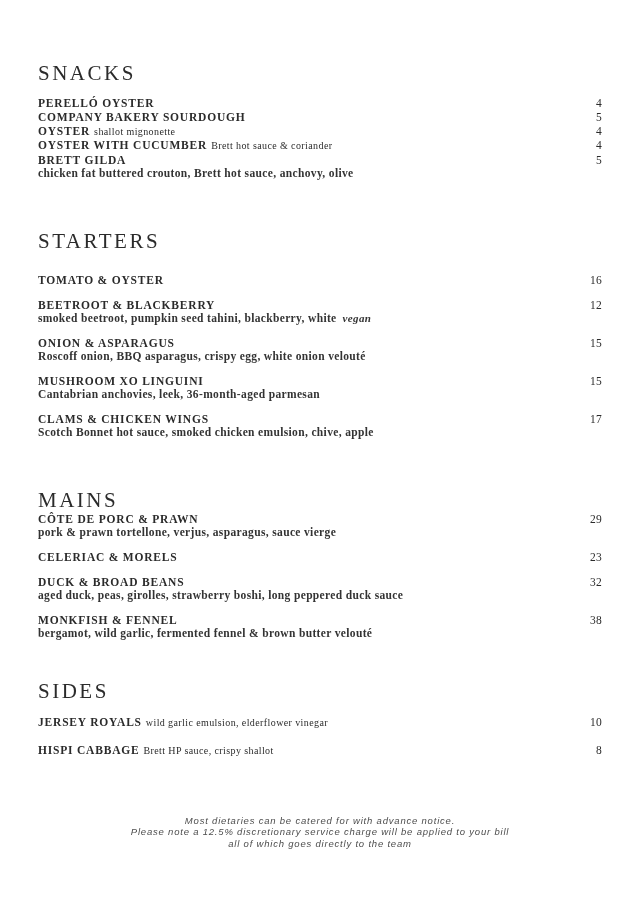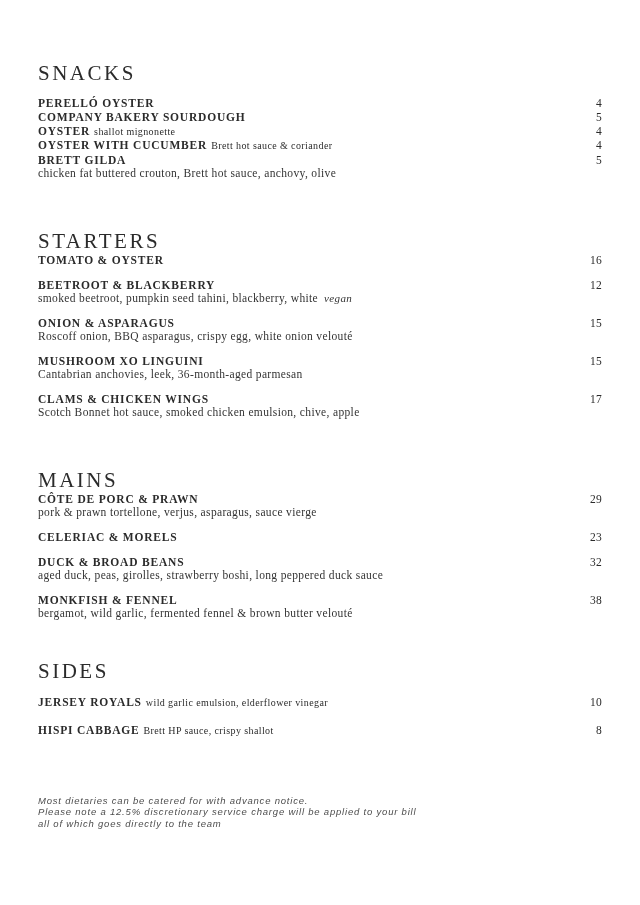--- a/index.html
+++ b/index.html
@@ -46,49 +46,49 @@
   }
   .item-price {
     font-weight: 400;
     font-size: 11.5px;
     letter-spacing: 0.3px;
     text-align: right;
     white-space: nowrap;
     padding-left: 12px;
   }
   .item-desc {
-    font-weight: 400;
+    font-weight: 700;
     font-size: 11.5px;
     letter-spacing: 0.35px;
     line-height: 13px;
     color: #333333;
   }
   .item-tag {
     font-style: italic;
     font-size: 11px;
     letter-spacing: 0.35px;
     margin-left: 6px;
   }
   
   .section-starters { margin-top: 50px; }
-  .section-starters .section-title { }
+  .section-starters .section-title { margin-bottom: 20px; }
   .section-starters .item,
   .section-mains .item { margin-bottom: 10px; }
   .section-starters .item .item-line,
   .section-mains .item .item-line { line-height: 13px; }
   .section-mains { margin-top: 50px; }
   .section-mains .section-title { margin-bottom: 0; }
   
   .section-sides { margin-top: 40px; }
   .section-sides .section-title { margin-bottom: 12px; }
   .section-sides .item { line-height: 13px; margin-bottom: 13px; }
   
   .footer {
     margin-top: 58px;
-    text-align: left;
+    text-align: center;
     font-family: "Liberation Sans", sans-serif;
     font-style: italic;
     font-size: 9.5px;
     line-height: 11.5px;
     letter-spacing: 0.8px;
     color: #4d4d4d;
   }
 </style>
 </head>
 <body>

